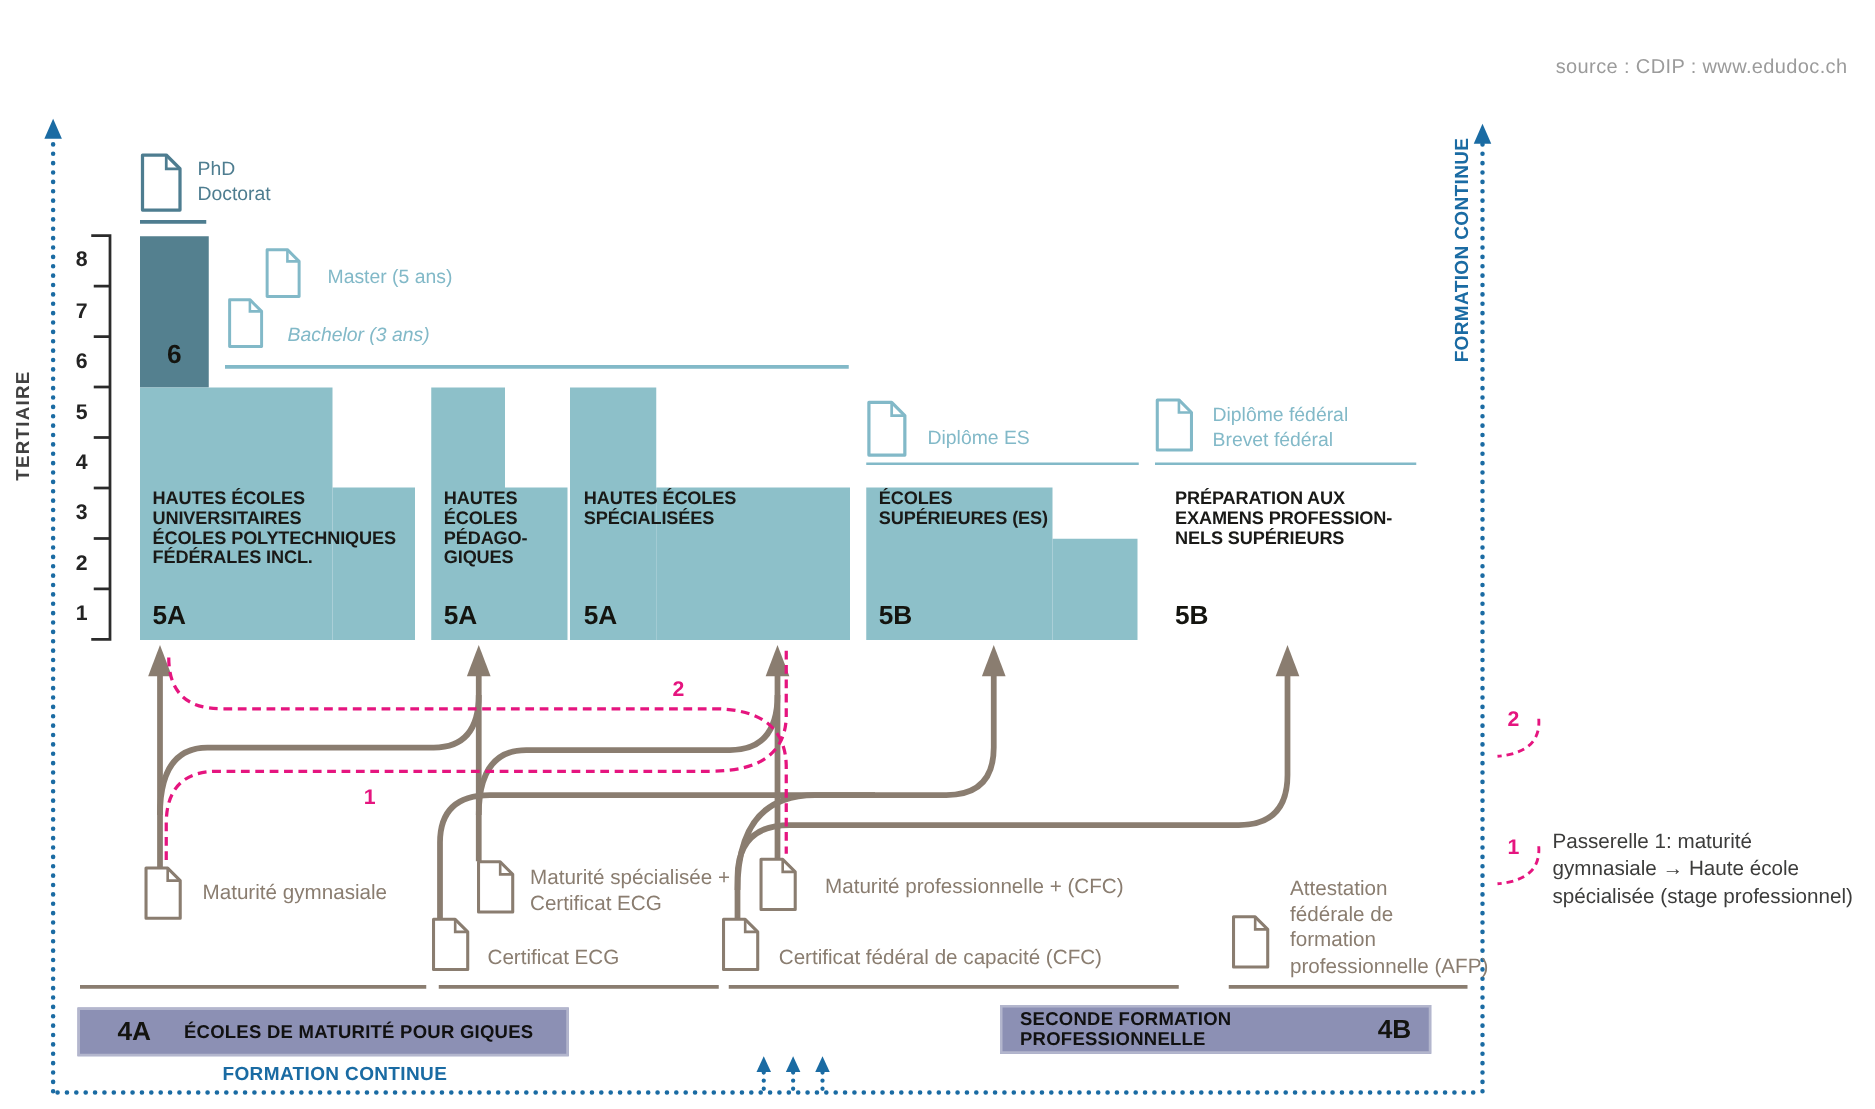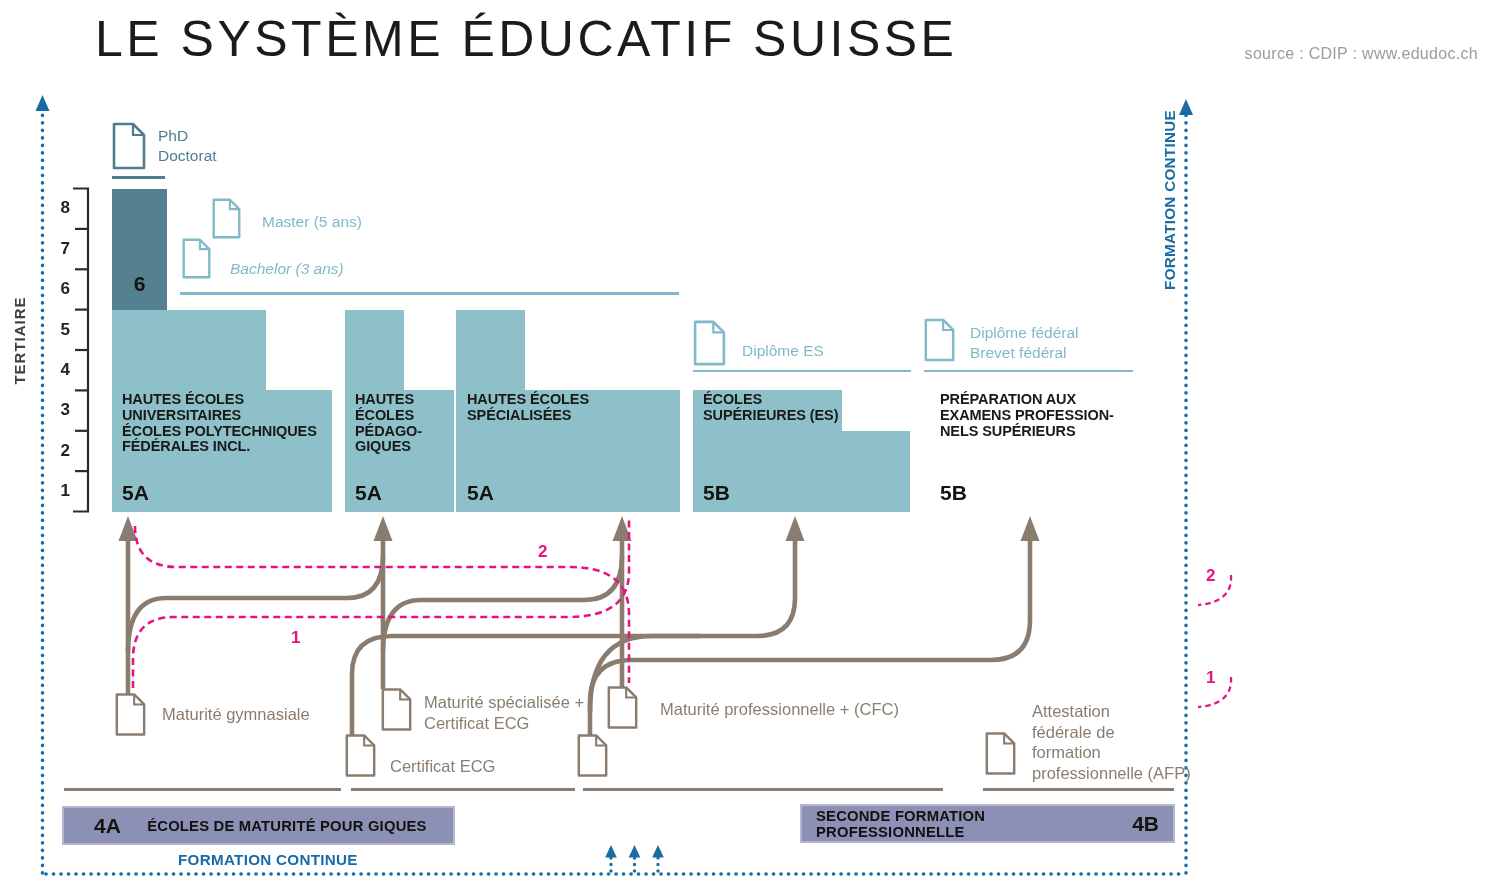--- a/index.html
+++ b/index.html
@@ -28,21 +28,20 @@
   .pnum{color:#e5157f;font-weight:700;font-size:17px;}
   .legend-text{font-size:16.5px;line-height:21.8px;color:#3c3c3b;}
   .lines span{display:block;}
   svg.doc{display:block;}
 </style>
 </head>
 <body>
 
 <div class="stage">
 
-  <div class="abs t-title" style="left:95px;top:10px;">LE SYSTÈME ÉDUCATIF SUISSE</div>
   <div class="abs t-source" style="right:22px;top:45px;">source : CDIP : www.edudoc.ch</div>
 
   <svg class="abs" style="left:0;top:0;pointer-events:none;" width="1500" height="887" viewBox="0 0 1500 887">
 
     <g stroke="#2b2b2b" stroke-width="2.2" fill="none">
       <path d="M73,188.5 L88,188.5 L88,511.5 L73,511.5"></path>
       <path d="M75,228.9 H88"></path>
         <path d="M75,269.3 H88"></path>
         <path d="M75,309.6 H88"></path>
       <path d="M75,350 H88"></path>
@@ -238,20 +237,21 @@
       </svg>
   </div>
   <div class="abs cert-label" style="left:660px;top:699px;">Maturité professionnelle + (CFC)</div>
 
   <div class="abs" style="left:577px;top:733px;color:#8a7d70;">
     <svg class="doc" width="31" height="45" viewBox="0 0 34 48">
         <path d="M2,2 H21 L32,13 V46 H2 Z" fill="#fff" stroke="currentColor" stroke-width="2.7" stroke-linejoin="round"></path>
         <path d="M21,2 V13 H32" fill="none" stroke="currentColor" stroke-width="2.3"></path>
       </svg>
   </div>
+  <div class="abs cert-label" style="left:623px;top:756px;">Certificat fédéral de capacité (CFC)</div>
 
   <div class="abs" style="left:985px;top:731px;color:#8a7d70;">
     <svg class="doc" width="31" height="45" viewBox="0 0 34 48">
         <path d="M2,2 H21 L32,13 V46 H2 Z" fill="#fff" stroke="currentColor" stroke-width="2.7" stroke-linejoin="round"></path>
         <path d="M21,2 V13 H32" fill="none" stroke="currentColor" stroke-width="2.3"></path>
       </svg>
   </div>
   <div class="abs cert-label lines" style="left:1032px;top:701px;line-height:20.5px;">
     <span>Attestation</span>
     <span>fédérale de</span>
@@ -261,23 +261,28 @@
 
   <div class="abs sep" style="left:64px;top:788px;width:277px;"></div>
   <div class="abs sep" style="left:351px;top:788px;width:224px;"></div>
   <div class="abs sep" style="left:583px;top:788px;width:360px;"></div>
   <div class="abs sep" style="left:983px;top:788px;width:191px;"></div>
 
   <div class="abs bar" style="left:62px;top:806px;width:393px;height:39px;">
     <div class="code" style="margin-left:30px;">4A</div>
     <div class="bar-label" style="flex:1;text-align:center;">ÉCOLES DE MATURITÉ POUR GIQUES</div>
   </div>
-  <div class="abs bar" style="left:800px;top:804px;width:375px;height:39px;justify-content:space-between;padding:0 14px;">
+  <div class="abs bar" style="left:800px;top:804px;width:345px;height:39px;justify-content:space-between;padding:0 14px;">
     <div class="bar-label">SECONDE FORMATION PROFESSIONNELLE</div>
     <div class="code">4B</div>
   </div>
 
   <div class="abs fc" style="left:178px;top:851px;">FORMATION CONTINUE</div>
 
   <div class="abs pnum" style="left:1206px;top:566px;">2</div>
   <div class="abs pnum" style="left:1206px;top:668px;">1</div>
+  <div class="abs legend-text lines" style="left:1242px;top:663px;">
+    <span>Passerelle 1: maturité</span>
+    <span>gymnasiale → Haute école</span>
+    <span>spécialisée (stage professionnel)</span>
+  </div>
 
 </div>
 
 </body></html>

